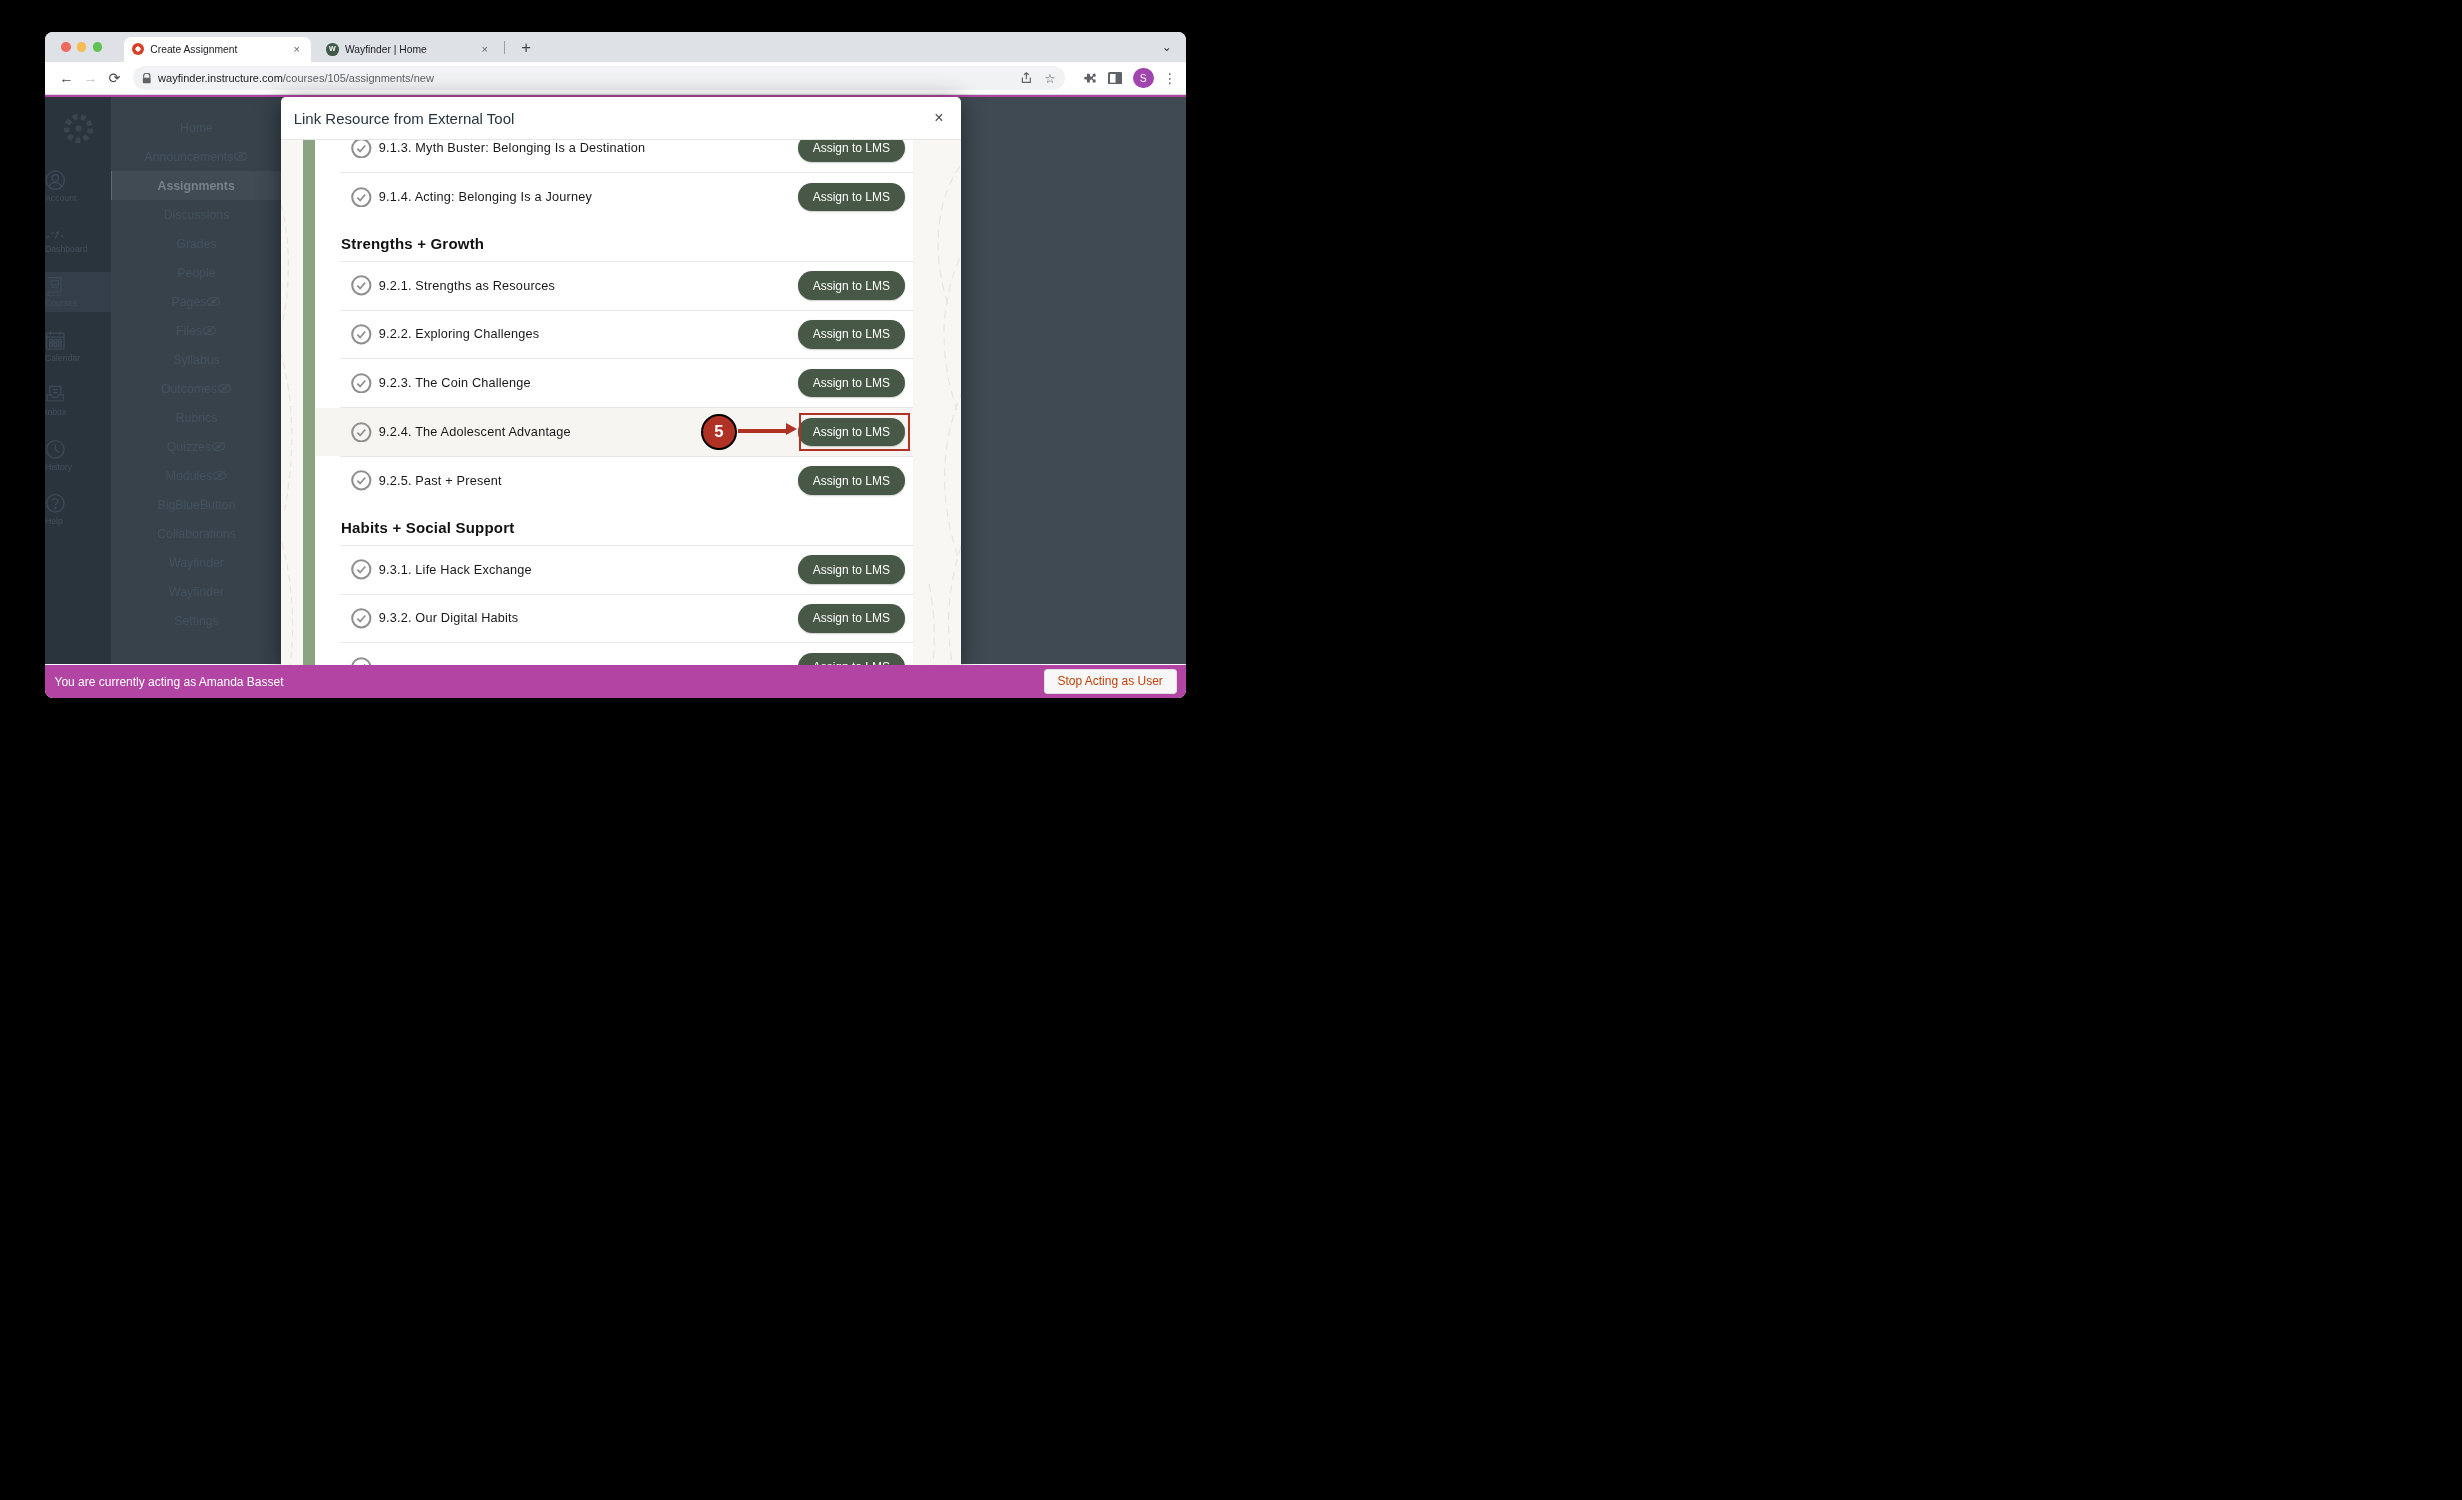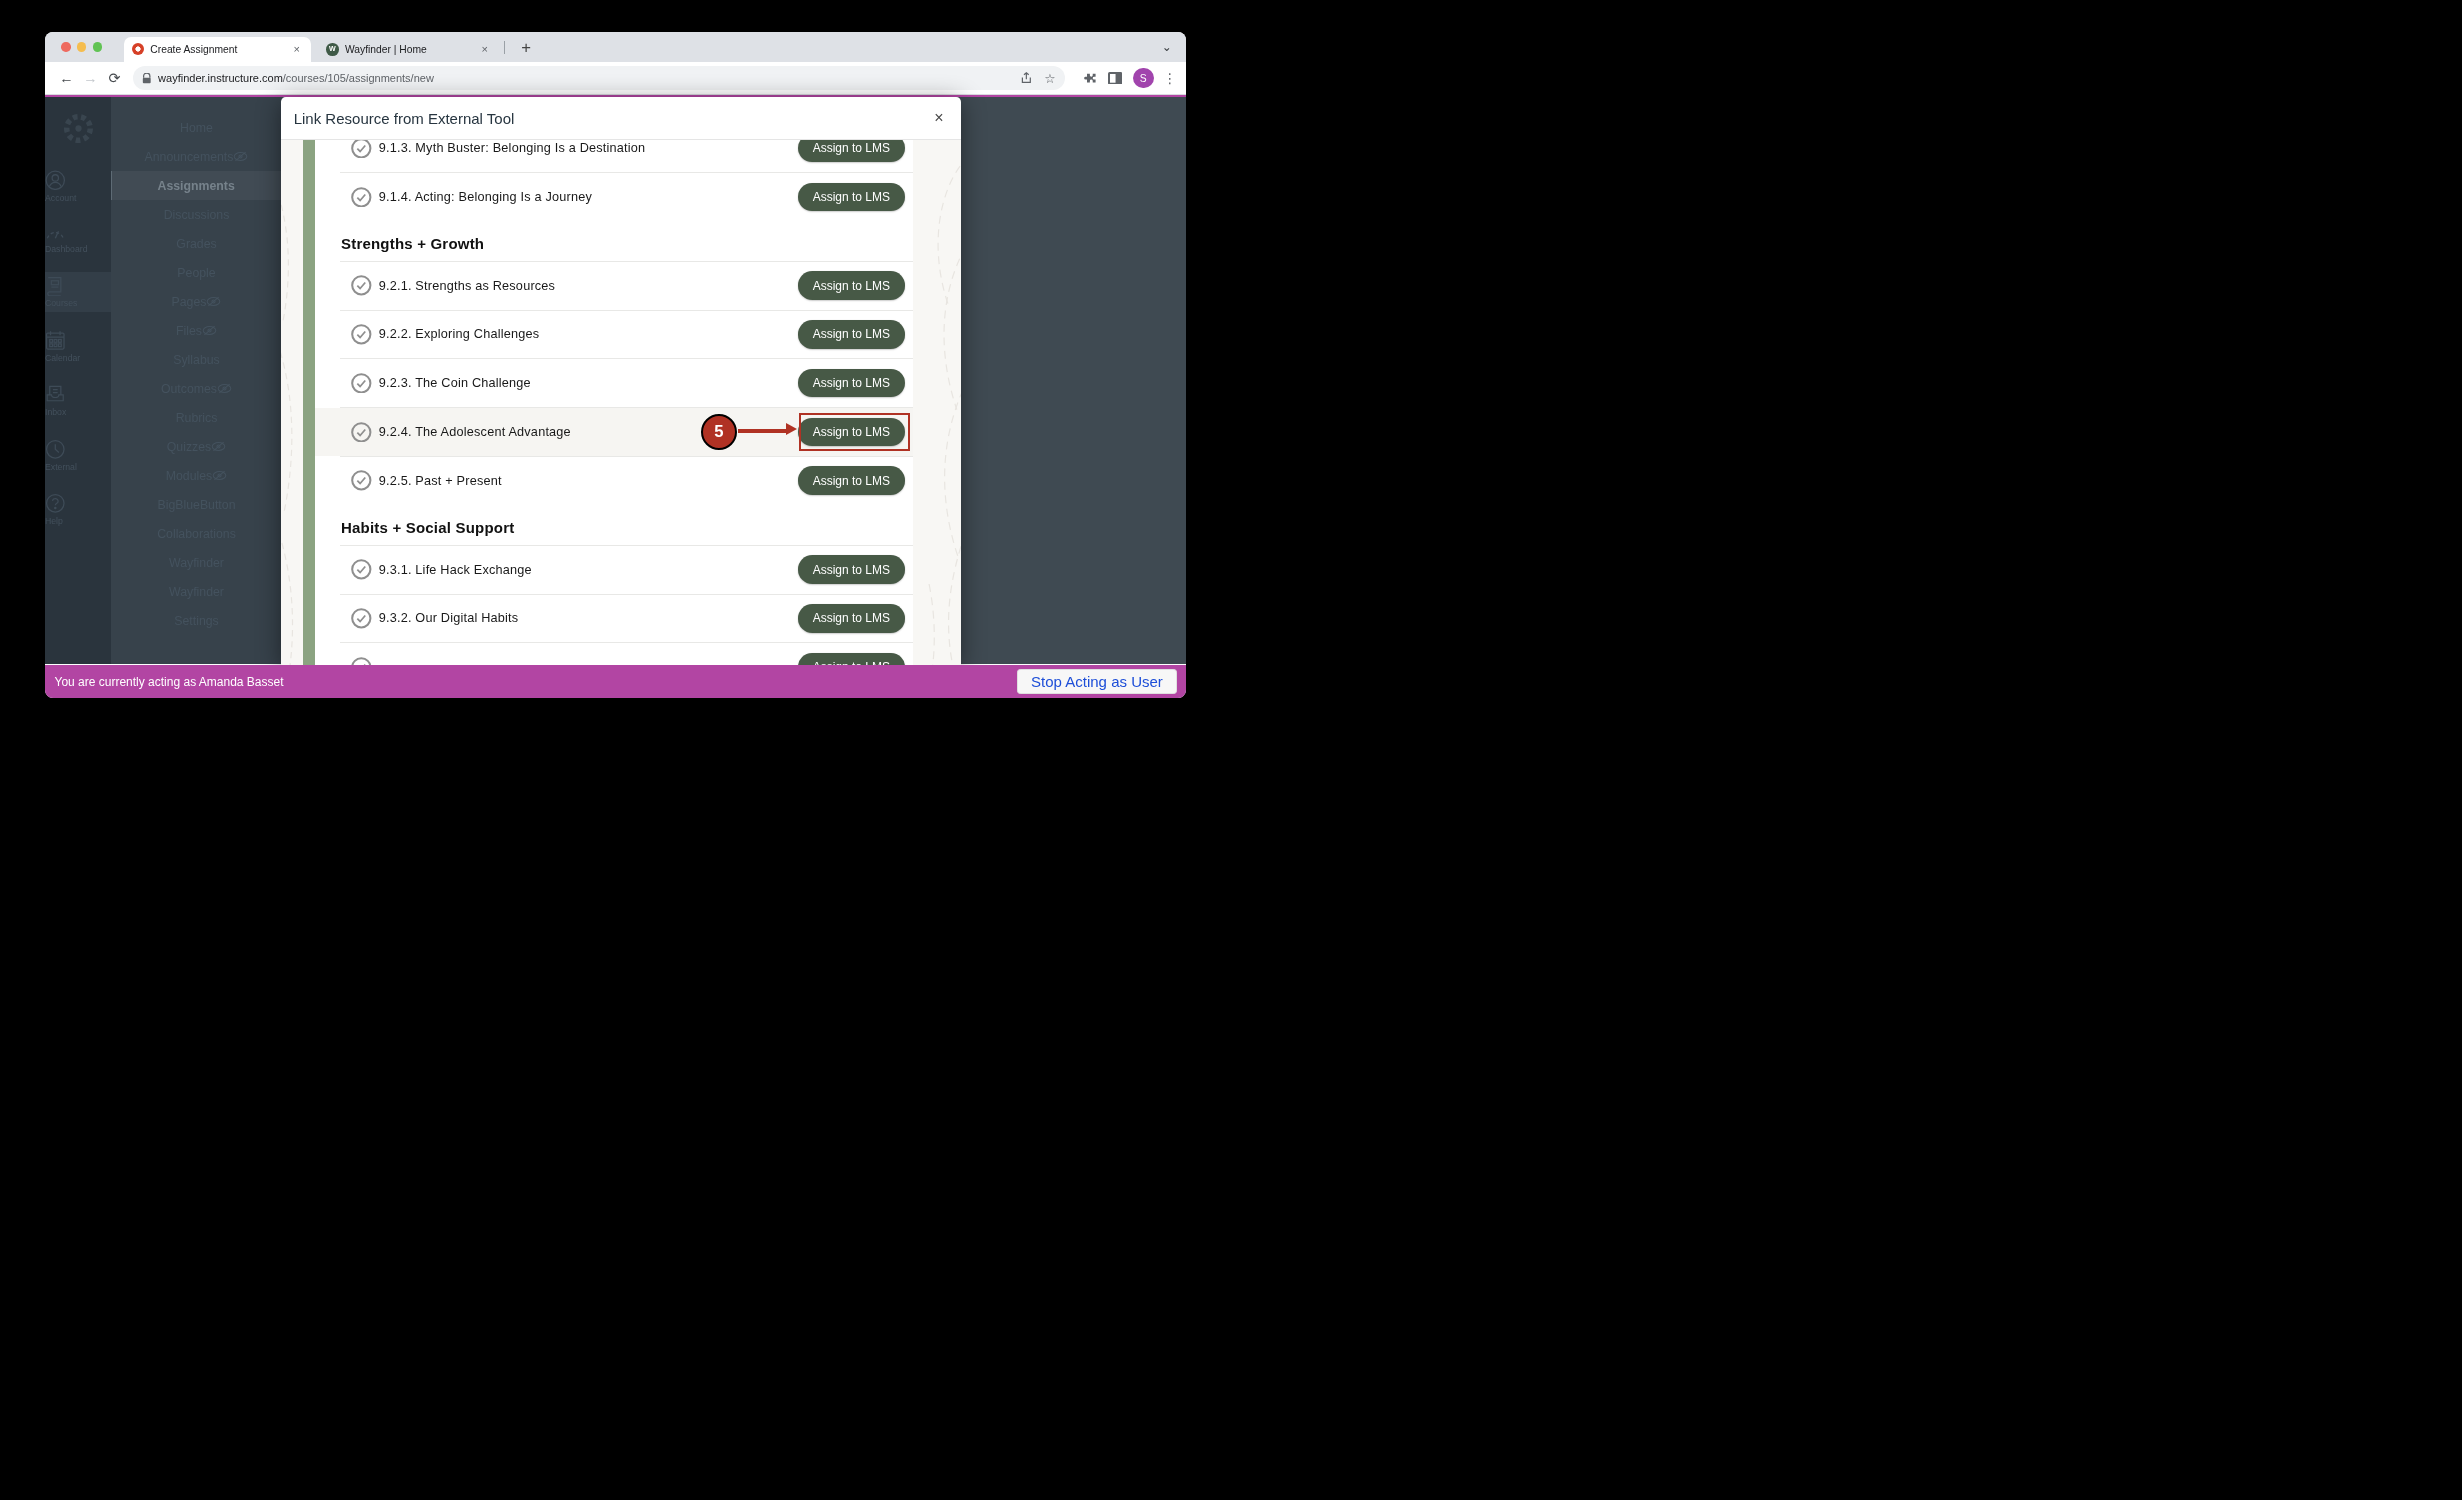--- a/index.html
+++ b/index.html
@@ -73,21 +73,21 @@
 
   
   .anno-rect{position:absolute;right:3.2px;top:4.8px;width:111px;height:38px;border:2.4px solid #b03224;box-sizing:border-box;z-index:2;}
   .anno-circle{position:absolute;left:386px;top:5.6px;width:36px;height:36px;border-radius:50%;background:#b03224;border:2.4px solid #000;box-sizing:border-box;color:#fff;font-weight:bold;font-size:16.7px;display:flex;align-items:center;justify-content:center;z-index:3;}
   .anno-line{position:absolute;left:423px;top:21.4px;width:49px;height:4px;background:#b03224;z-index:3;}
   .anno-head{position:absolute;left:471px;top:15px;width:0;height:0;border-top:6.3px solid transparent;border-bottom:6.3px solid transparent;border-left:11px solid #b03224;z-index:3;}
 
   
   .masqbar{position:absolute;left:0;right:0;bottom:0;height:33px;background:#b245a3;display:flex;align-items:center;padding:0 9.5px;z-index:20;}
   .masqtext{color:#fff;font-size:12px;}
-  .stopbtn{margin-left:auto;background:#f7f7f7;color:#1d4ed8;font-size:15px;height:25.4px;padding:0 12.7px;border-radius:3.2px;border:0.8px solid #e0e0e0;font-family:"Liberation Sans",sans-serif;display:flex;align-items:center;}
+  .stopbtn{margin-left:auto;background:#f7f7f7;color:#c2410c;font-size:12px;height:25.4px;padding:0 12.7px;border-radius:3.2px;border:0.8px solid #e0e0e0;font-family:"Liberation Sans",sans-serif;display:flex;align-items:center;}
 </style>
 </head>
 <body>
 
 <div class="window">
 
   <div class="tabstrip">
     <div class="lights">
       <span class="light r"></span>
       <span class="light y"></span>
@@ -197,21 +197,21 @@
             <path d="M2 14h6c0 2 2 3.5 5 3.5s5-1.5 5-3.5h6v8H2z" transform="scale(0.92) translate(1,1)"></path>
             <path d="M10 7h6M10 11h6"></path>
           </svg>
         <span class="glabel">Inbox</span>
       </div>
       <div class="gitem">
         <svg width="20.6" height="20.6" viewBox="0 0 26 26" fill="none" stroke-width="1.6">
             <circle cx="13" cy="13" r="11"></circle>
             <path d="M13 6.5V13l4.5 4"></path>
           </svg>
-        <span class="glabel">External</span>
+        <span class="glabel">History</span>
       </div>
       <div class="gitem">
         <svg width="20.6" height="20.6" viewBox="0 0 26 26" fill="none" stroke-width="1.6">
             <circle cx="13" cy="13" r="11"></circle>
             <path d="M9.5 10a3.5 3.5 0 117 1c0 2-3.5 2-3.5 4.5"></path>
             <circle cx="13" cy="19" r="0.8" fill="#3e4b57"></circle>
           </svg>
         <span class="glabel">Help</span>
       </div>
     </div>

